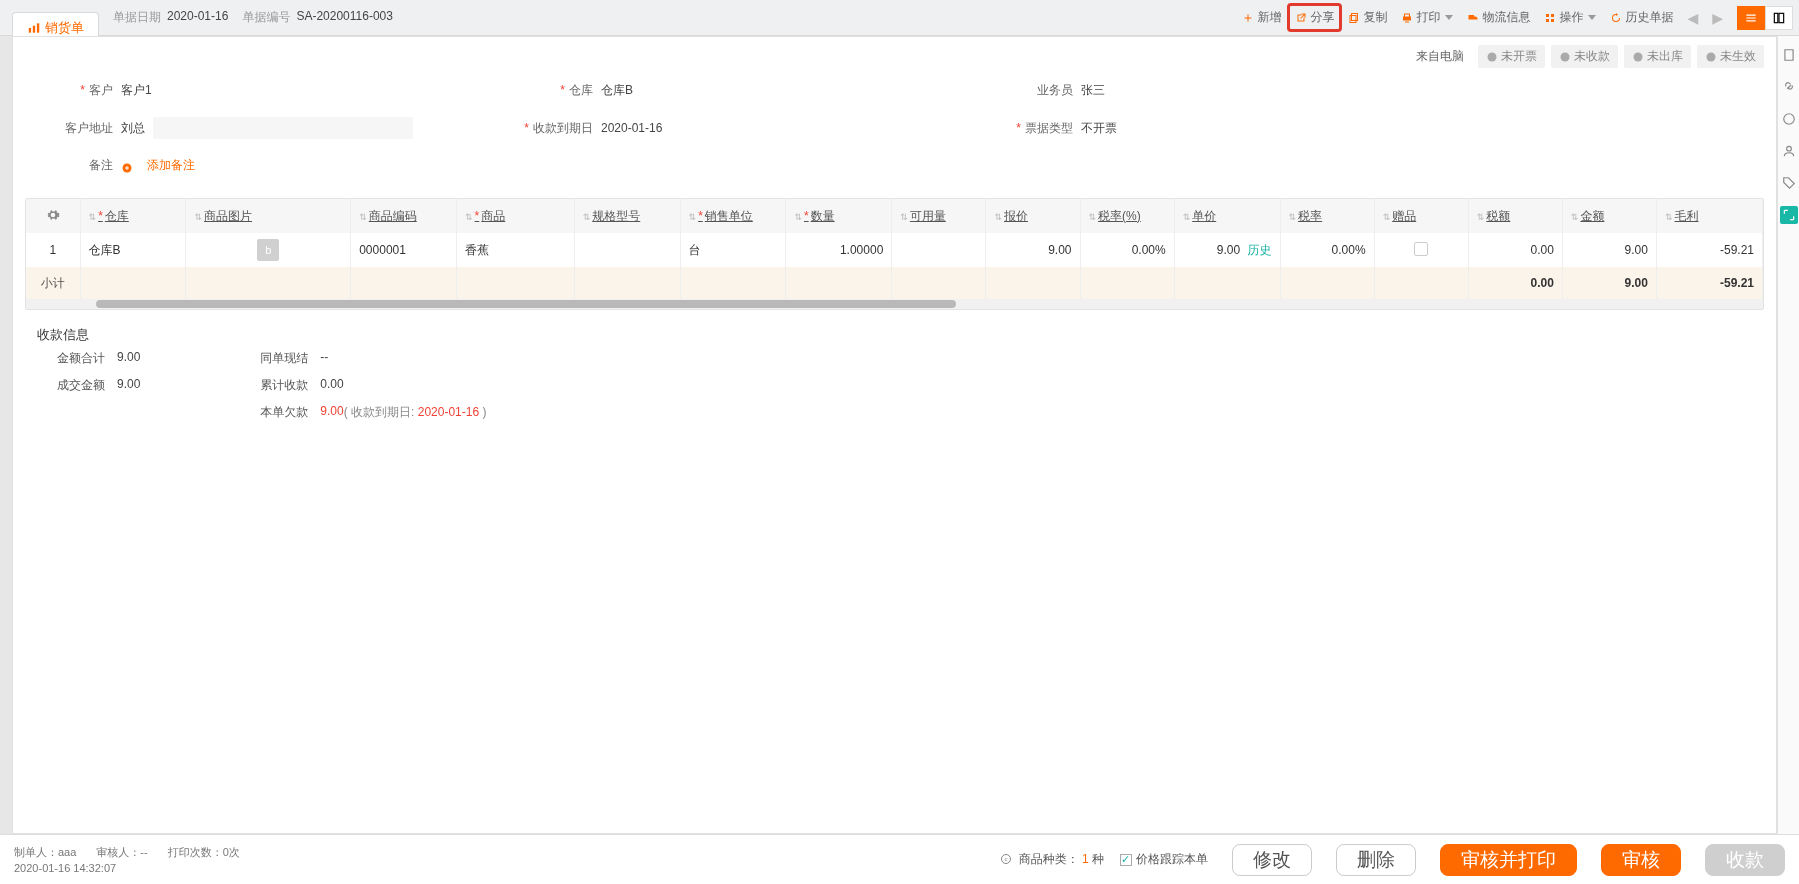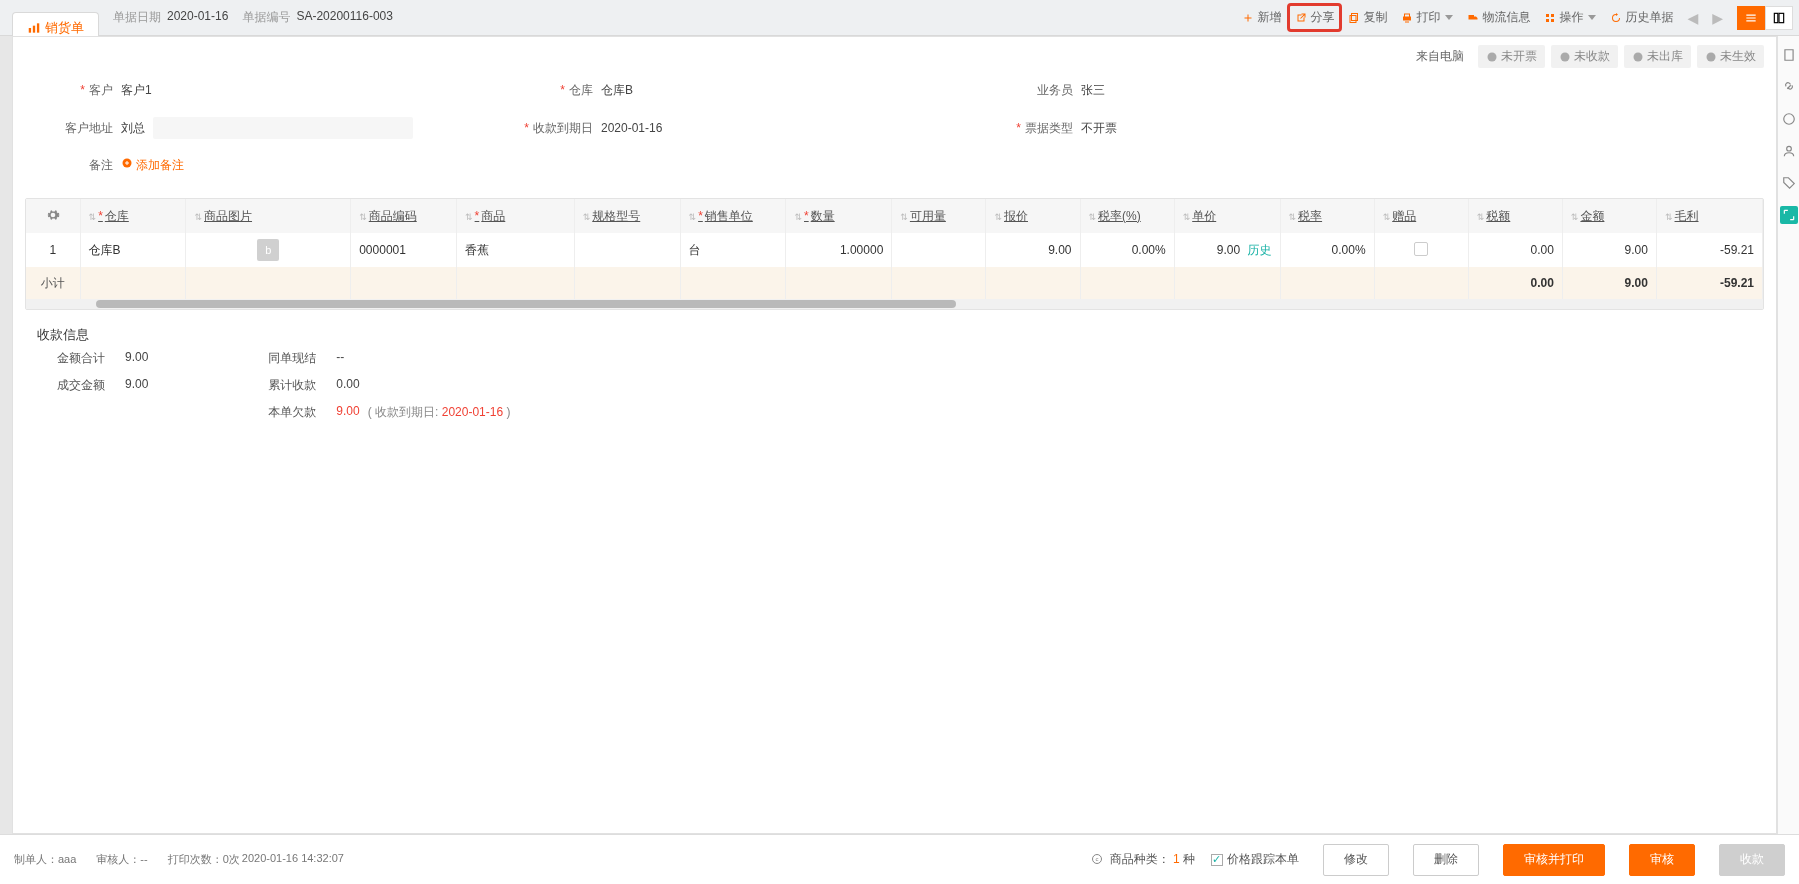--- a/index.html
+++ b/index.html
@@ -102,21 +102,21 @@
   .fld .val { color:#444;}
   .req::before { content:"*"; color:#f04134; margin-right:4px;}
   .masked {
     display:inline-block;
     width: 260px;
     height: 22px;
     background: #f6f6f6;
     border-radius: 2px;
     vertical-align: middle;
   }
-  .add-note { color:#ff6a00; cursor:pointer; display:inline-flex; align-items:flex-start; gap:3px;}
+  .add-note { color:#ff6a00; cursor:pointer; display:inline-flex; align-items:flex-end; gap:14px;}
   .add-note svg{width:12px;height:12px;}
 
   
   .tbl-wrap { margin: 0 12px; border:1px solid #e3e3e3; border-radius:2px;}
   table { border-collapse: collapse; width: 100%; table-layout: fixed;}
   th, td { border-right:1px solid #eee; padding:6px 8px; font-size:12px; text-align:left; white-space:nowrap; overflow:hidden; text-overflow:ellipsis;}
   th { background:#f6f6f6; color:#555; font-weight:normal; height:34px;text-decoration:underline;}
   th .sort { color:#bbb; font-size:9px; margin-right:2px; display:inline-block; line-height:8px;}
   th .req-star { color:#f04134; margin-right:2px;}
   td { height:32px;}
@@ -133,49 +133,49 @@
   .gift-cell .cb { width:14px;height:14px;border:1px solid #ccc;border-radius:2px;display:inline-block;}
   .subtotal-row td { background:#fbf4ea; font-weight:bold;}
   .subtotal-row .lbl-cell { text-align:center; font-weight:normal; color:#555;}
   .hscroll { height:10px; background:#f1f1f1; position:relative; margin:0;}
   .hscroll .thumb { position:absolute; left:70px; width:860px; top:1px; height:8px; background:#b9b9b9; border-radius:4px;}
 
   
   .section-title { padding: 16px 24px 6px; font-size:13px; color:#333;}
   .pay-grid { display:flex; gap:120px; padding:0 44px 0;}
   .pay-col { display:flex; flex-direction:column; gap:10px;}
-  .pay-item { display:flex; gap:8px; font-size:12px;}
+  .pay-item { display:flex; gap:0; font-size:12px;}
   .pay-item .k { width:60px; text-align:left; color:#555;}
   .pay-item .v { color:#444;}
   .owe .v { color:#f04134;}
   .owe-extra { color:#888;}
   .owe-extra .d { color:#f04134;}
 
   
   .rail { position:absolute; right:0; top:36px; bottom:50px; width:22px; background:#fafafa; border-left:1px solid #e1e1e1; display:flex; flex-direction:column; align-items:center; gap:14px; padding-top:10px;}
   .rail .ritem { width:18px;height:18px; display:flex;align-items:center;justify-content:center;color:#888;cursor:pointer;}
   .rail .ritem.active{background:#19b8a6;color:#fff;border-radius:2px;}
   .rail svg{width:14px;height:14px;}
 
   
   .footer {
     position:absolute; left:0; right:0; bottom:0; height:50px;
     background:#fff; border-top:1px solid #ddd;
     display:flex; align-items:center; padding:0 14px; gap:24px;
   }
-  .footer .meta-left { display:flex; flex-direction:row; gap:2px; color:#777; font-size:11px;}
+  .footer .meta-left { display:flex; flex-direction:column; gap:2px; color:#777; font-size:11px;}
   .footer .meta-left .line { display:flex; gap:20px;}
   .footer-spacer { flex:1;}
   .footer .summary { display:flex; align-items:center; gap:16px; color:#555;}
   .footer .summary .cnt { color:#ff6a00;}
   .footer .chk { display:inline-flex; align-items:center; gap:4px;}
   .footer .chk .box { width:12px;height:12px;border:1px solid #aaa;background:#fff;display:inline-block;position:relative;}
   .footer .chk .box.on::after{content:"✓"; position:absolute; top:-2px; left:0; font-size:11px; color:#19b2a6;}
   .footer button {
-    height:32px; padding:0 20px; border:1px solid #ccc; background:#fff; color:#555; border-radius:2px; cursor:pointer; font-size:12px;
+    height:32px; padding:0 20px; border:1px solid #ccc; background:#fff; color:#555; border-radius:8px; cursor:pointer; font-size:19px;
   }
   .footer button.primary { background:#ff6a00; border-color:#ff6a00; color:#fff;}
   .footer button.disabled { background:#cfcfcf; border-color:#cfcfcf; color:#fff; cursor:not-allowed;}
   .copy-ico{width:12px;height:12px;color:#888;margin-right:3px;display:inline-block;vertical-align:-2px;}
   .copy-ico svg{width:12px;height:12px;}
 </style>
 </head>
 <body>
 
 <div class="topbar">

